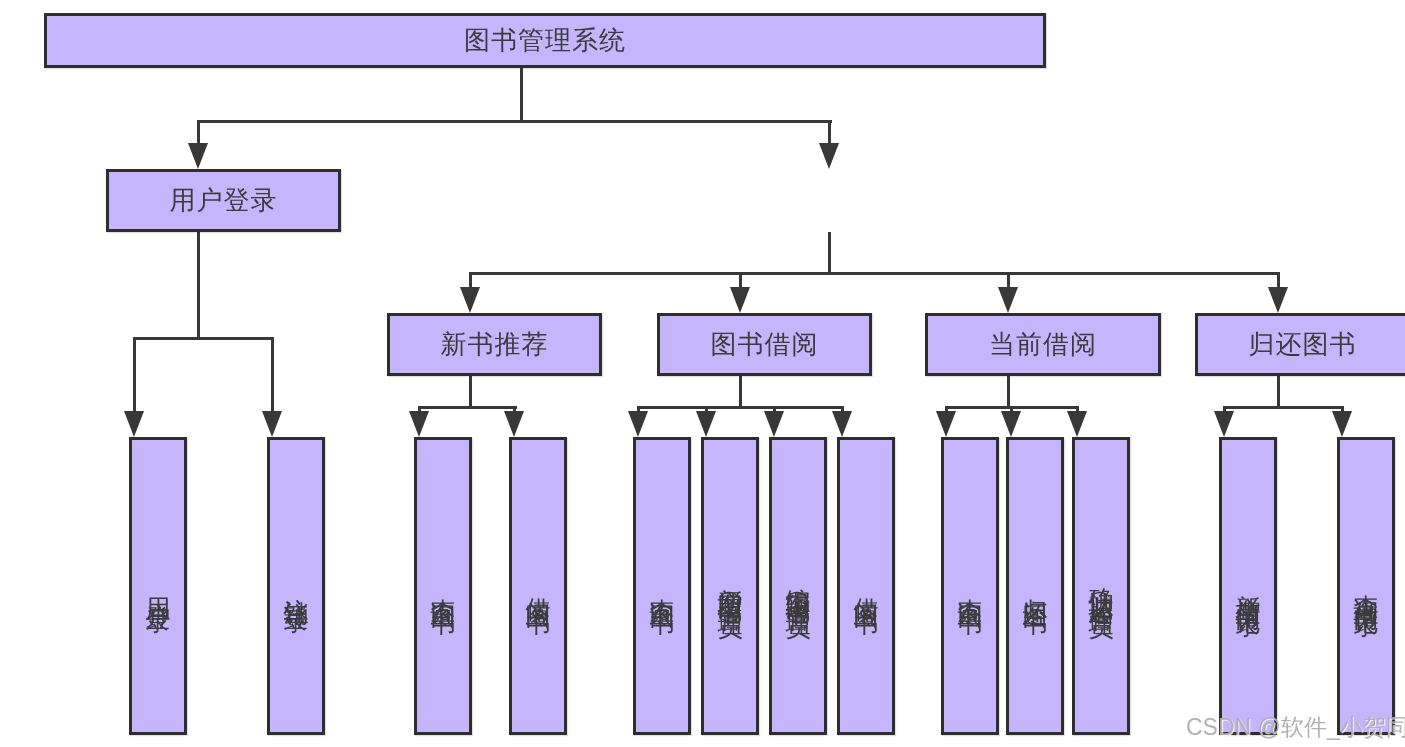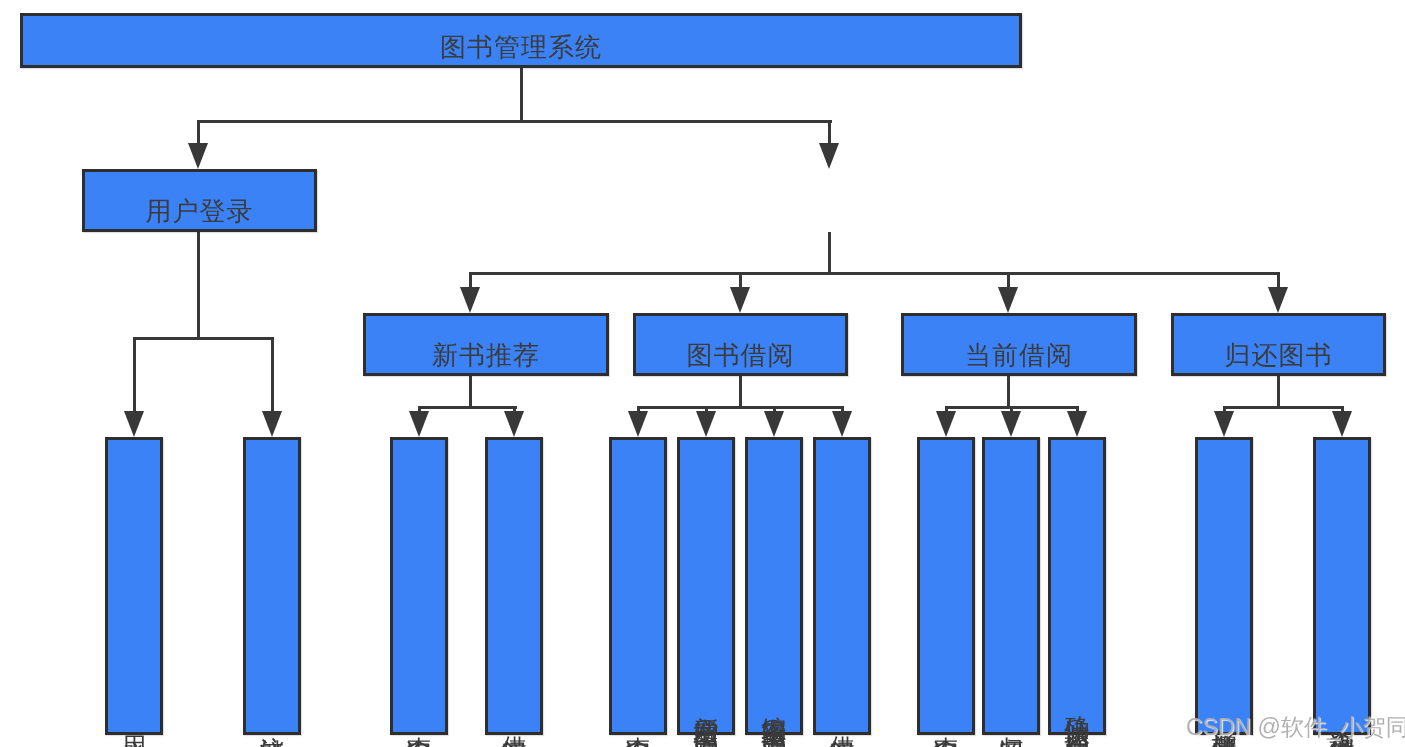--- a/index.html
+++ b/index.html
@@ -7,27 +7,28 @@
     width:1405px; height:747px;
     background:#ffffff;
     position:relative;
     overflow:hidden;
     font-family:"Liberation Sans","DejaVu Sans",sans-serif;
   }
   .canvas { position:absolute; left:0; top:0; width:1405px; height:747px; }
 
   .box {
     position:absolute;
-    background:#3b82f6;
+    background:#c4b5fd;
     border:3px solid #2e2e2e;
     box-sizing:border-box;
-    display:flex; align-items:flex-end; justify-content:center;
+    display:flex; align-items:center; justify-content:center;
     color:#3b3b3b;
     z-index:2;
     box-shadow:1px 1px 1px rgba(0,0,0,0.12);
+    margin-left:24px;
   }
   .hbox { font-size:26px; letter-spacing:1px; white-space:nowrap; }
   .leaf { font-size:25px; }
   .leaf .vtext {
     writing-mode:vertical-rl;
     line-height:1;
     letter-spacing:4px;
     max-height:288px;
   }
 
@@ -58,21 +59,21 @@
 
   <div class="box hbox" style="left:20px; top:13px; width:1002px; height:55px;">
     <span>图书管理系统</span>
   </div>
 
   <div class="box hbox" style="left:82px; top:169px; width:235px; height:63px;">
     <span>用户登录</span>
   </div>
 
 
-  <div class="box hbox" style="left:363px; top:313px; width:246px; height:63px;">
+  <div class="box hbox" style="left:363px; top:313px; width:215px; height:63px;">
     <span>新书推荐</span>
   </div>
 
   <div class="box hbox" style="left:633px; top:313px; width:215px; height:63px;">
     <span>图书借阅</span>
   </div>
 
   <div class="box hbox" style="left:901px; top:313px; width:236px; height:63px;">
     <span>当前借阅</span>
   </div>

